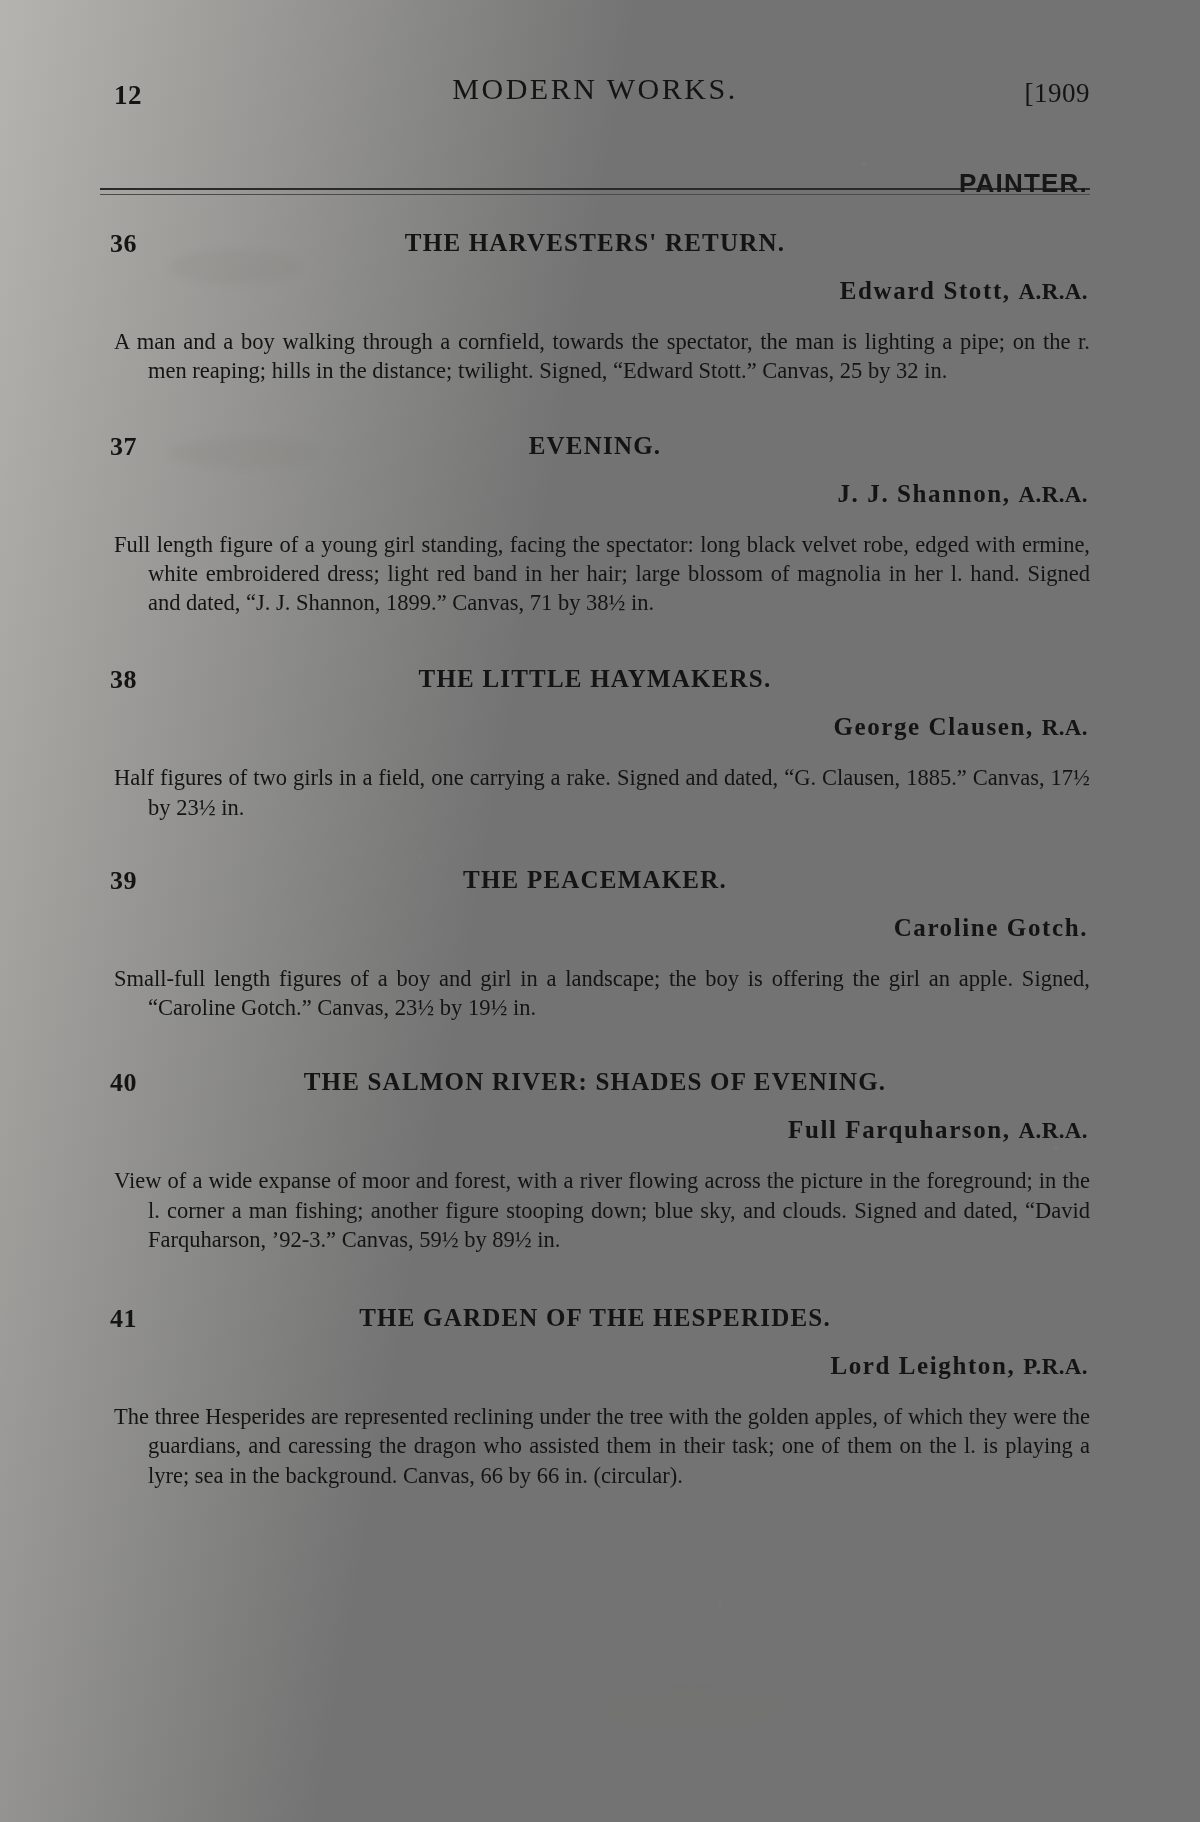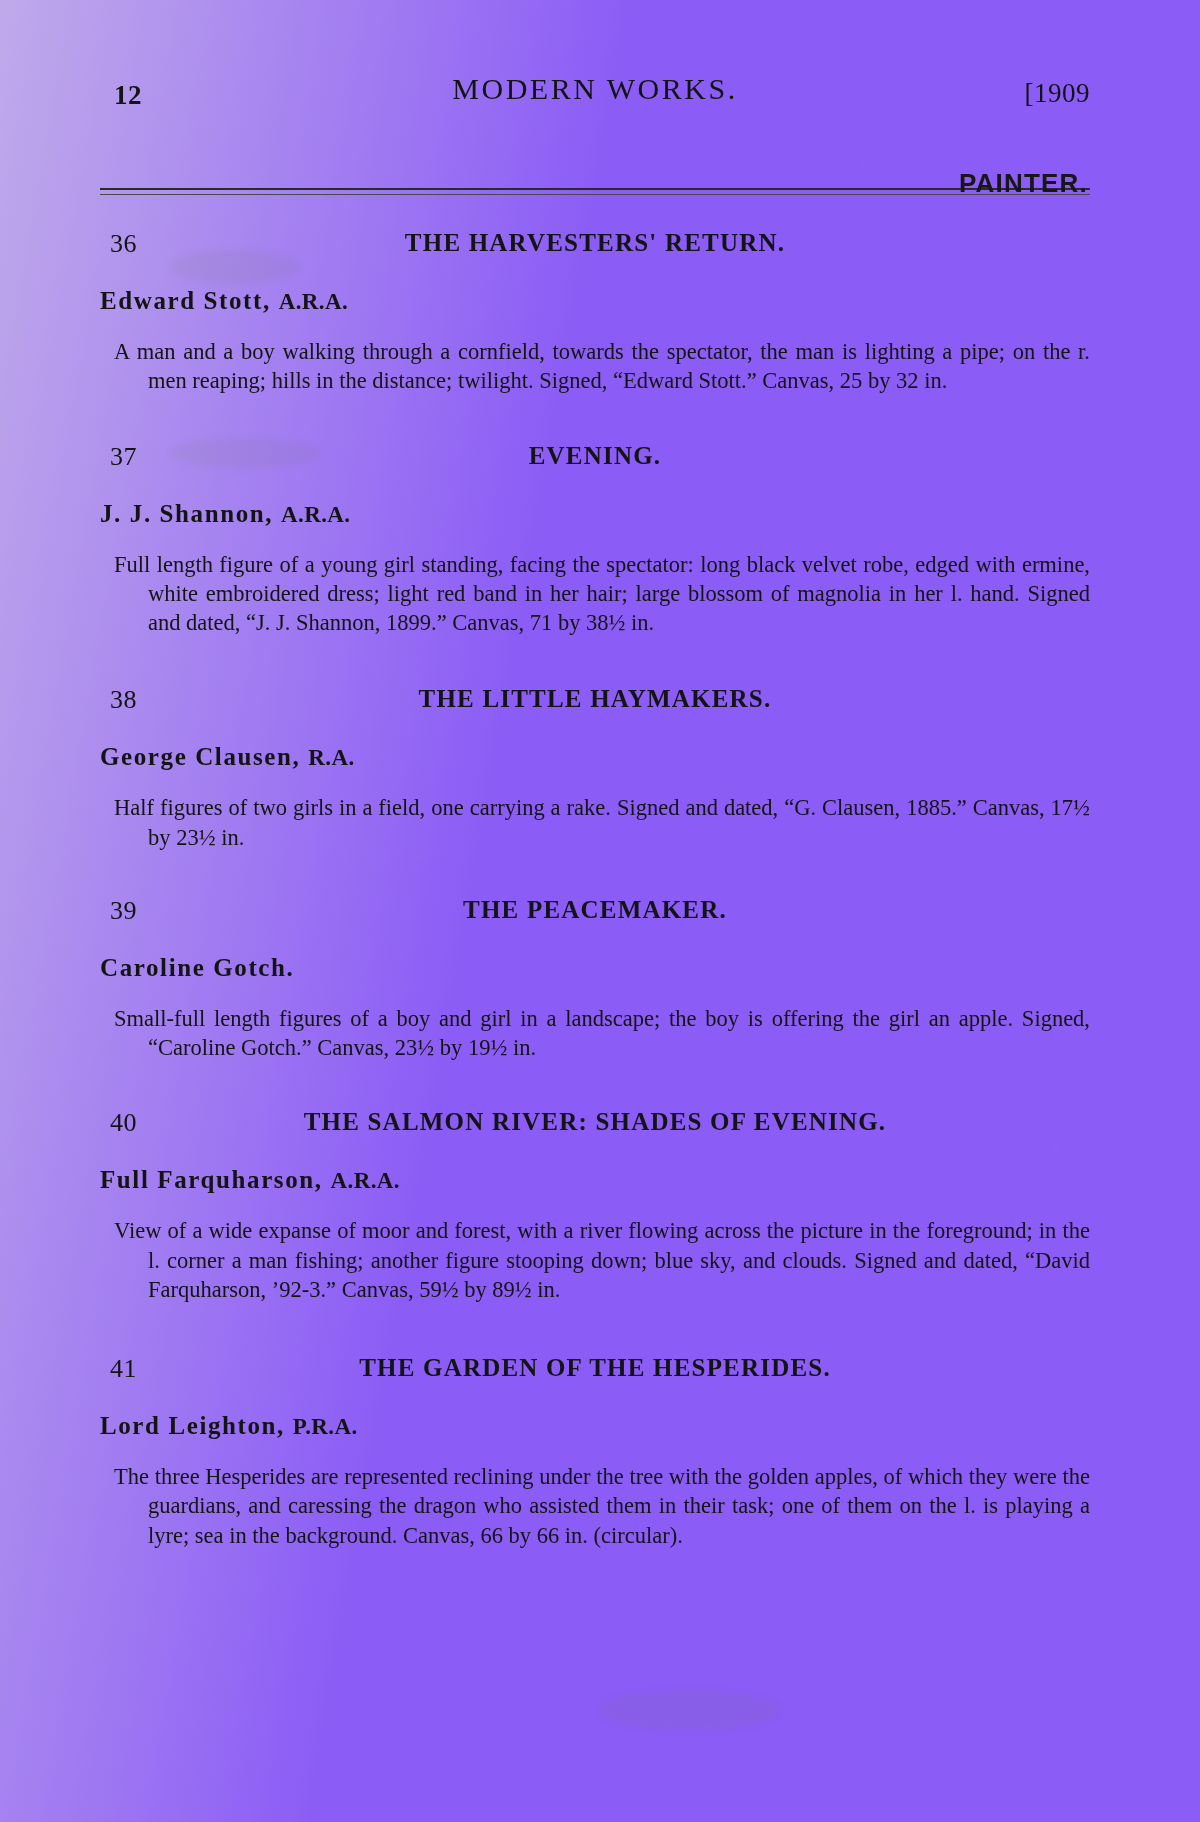--- a/index.html
+++ b/index.html
@@ -5,21 +5,21 @@
   html, body {
     margin: 0;
     padding: 0;
     background: #ffffff;
   }
   .page {
     position: relative;
     width: 1200px;
     height: 1822px;
     margin: 0 auto;
-    background: #8b5cf6;
+    background: #737373;
     overflow: hidden;
     font-family: "Liberation Serif", "DejaVu Serif", serif;
     color: #141414;
   }
   
   .paper-grain {
     position: absolute;
     inset: 0;
     pointer-events: none;
     background:
@@ -90,37 +90,37 @@
   }
   .entry-head {
     position: relative;
     min-height: 40px;
   }
   .cat-number {
     position: absolute;
     left: 10px;
     top: 0;
     font-size: 26px;
-    font-weight: 400;
+    font-weight: 700;
     letter-spacing: 0.5px;
   }
   .work-title {
     text-align: center;
     font-size: 25px;
     font-weight: 700;
     letter-spacing: 1.2px;
     font-family: "Liberation Serif", "DejaVu Serif", serif;
     padding: 0 40px;
   }
   .artist {
-    text-align: left;
+    text-align: right;
     font-size: 25px;
     font-weight: 700;
     letter-spacing: 1.6px;
-    margin-top: 18px;
+    margin-top: 8px;
     padding-right: 2px;
   }
   .artist .suffix {
     letter-spacing: 0.4px;
     font-size: 23px;
   }
   .description {
     margin-top: 22px;
     font-size: 22.5px;
     line-height: 1.30;

